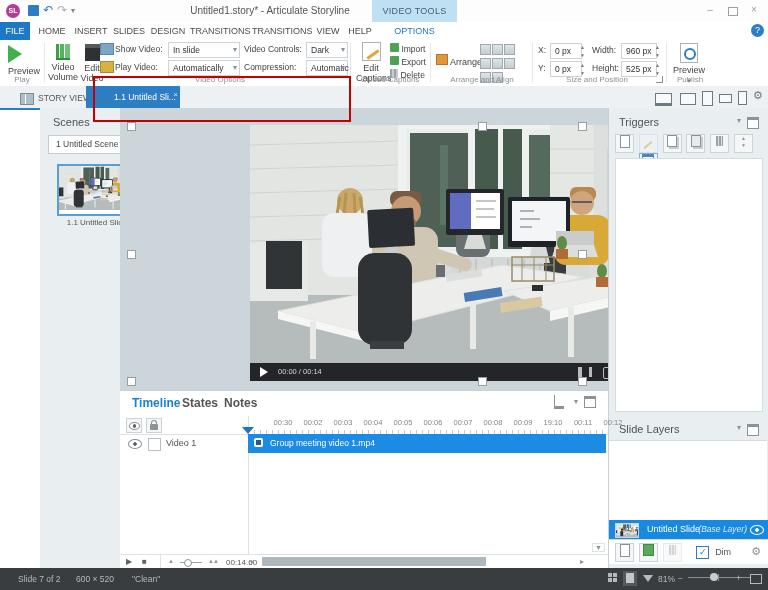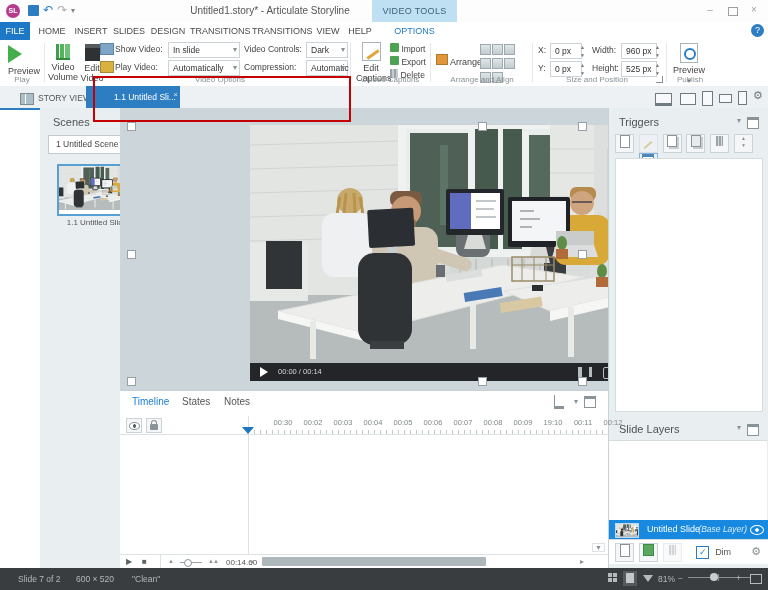--- a/index.html
+++ b/index.html
@@ -63,21 +63,21 @@
   .video-box{position:absolute;left:130px;top:17px;width:462px;height:256px;}
   .vctrl{position:absolute;left:0;bottom:0;width:462px;height:18px;background:rgba(22,24,27,.93);}
   .vctrl .time{position:absolute;left:28px;top:4px;font-size:7.5px;color:#d4d7d9;}
   .vic{position:absolute;top:4px;width:11px;height:10px;opacity:.85;}
   .handle{position:absolute;width:7px;height:7px;background:#fff;border:1px solid #98a0a4;z-index:4;}
   
   .layer-row{position:absolute;left:0;width:160px;height:19px;background:#1789e0;color:#fff;}
   .layer-toolbar{position:absolute;left:0;width:160px;height:24px;background:#fff;border-top:1px solid #d6dcde;}
   
   .timeline{position:absolute;left:120px;top:390px;width:488px;height:178px;background:#fff;border-top:1px solid #c9d1d4;}
-  .tl-tab{position:absolute;top:5px;font-size:10px;color:#555;}
+  .tl-tab{position:absolute;top:5px;font-size:12px;color:#555;font-weight:bold;}
   .tl-tab.active{color:#1a7fd4;}
   .tl-ruler{position:absolute;left:0;top:25px;width:488px;height:18px;border-bottom:1px solid #dde2e4;}
   .rlabel{position:absolute;top:2px;width:30px;text-align:center;font-size:7.5px;color:#7f878a;}
   .ticks{position:absolute;left:128px;bottom:0;width:360px;height:4px;
          background:repeating-linear-gradient(90deg,#c3c9cc 0 1px,transparent 1px 6px);}
   .tl-track{position:absolute;left:0;top:43px;width:488px;height:19px;}
   .clip{position:absolute;left:128px;top:0;width:358px;height:19px;background:#1b8be4;color:#fff;font-size:8.5px;line-height:19px;}
   .playhead{position:absolute;left:122px;top:36px;width:0;height:0;z-index:3;
             border-left:6px solid transparent;border-right:6px solid transparent;border-top:7px solid #1d77c0;}
   .ph-line{position:absolute;left:128px;top:43px;width:1px;height:120px;background:#9fc9e8;}
@@ -506,20 +506,31 @@
       <span class="rlabel" style="left:388px">00:09</span>
       <span class="rlabel" style="left:418px">19:10</span>
       <span class="rlabel" style="left:448px">00:11</span>
       <span class="rlabel" style="left:478px">00:12</span>
       <div class="ticks"></div>
     </div>
     <div class="playhead"></div>
     <div class="ph-line"></div>
     <div class="col-line"></div>
 
+    <div class="tl-track">
+      <span class="eye" style="position:absolute;left:8px;top:5px"></span>
+      <span class="cbox" style="position:absolute;left:28px;top:4px"></span>
+      <span style="position:absolute;left:46px;top:4px;font-size:9px;color:#555">Video 1</span>
+      <div class="clip">
+        <span style="position:absolute;left:6px;top:4px;width:9px;height:9px;background:#fff;border-radius:2px">
+            <span style="position:absolute;left:2px;top:2px;width:5px;height:5px;background:#1b5e96"></span>
+          </span>
+        <span style="padding-left:22px">Group meeting video 1.mp4</span>
+      </div>
+    </div>
 
     <div class="tl-controls">
       <span style="position:absolute;left:6px;top:2px;color:#5a6468">▶</span>
       <span style="position:absolute;left:22px;top:2px;color:#5a6468">■</span>
       <span style="position:absolute;left:40px;top:0;width:1px;height:14px;background:#dde2e4"></span>
       <span style="position:absolute;left:48px;top:3px;font-size:6px;color:#8a9397">▲</span>
       <span style="position:absolute;left:60px;top:7px;width:22px;height:1px;background:#9aa3a7">
           <span style="position:absolute;left:4px;top:-3px;width:6px;height:6px;border:1px solid #8a9397;border-radius:50%;background:#fff"></span>
         </span>
       <span style="position:absolute;left:88px;top:3px;font-size:6px;color:#8a9397;letter-spacing:-1px">▲▲</span>

